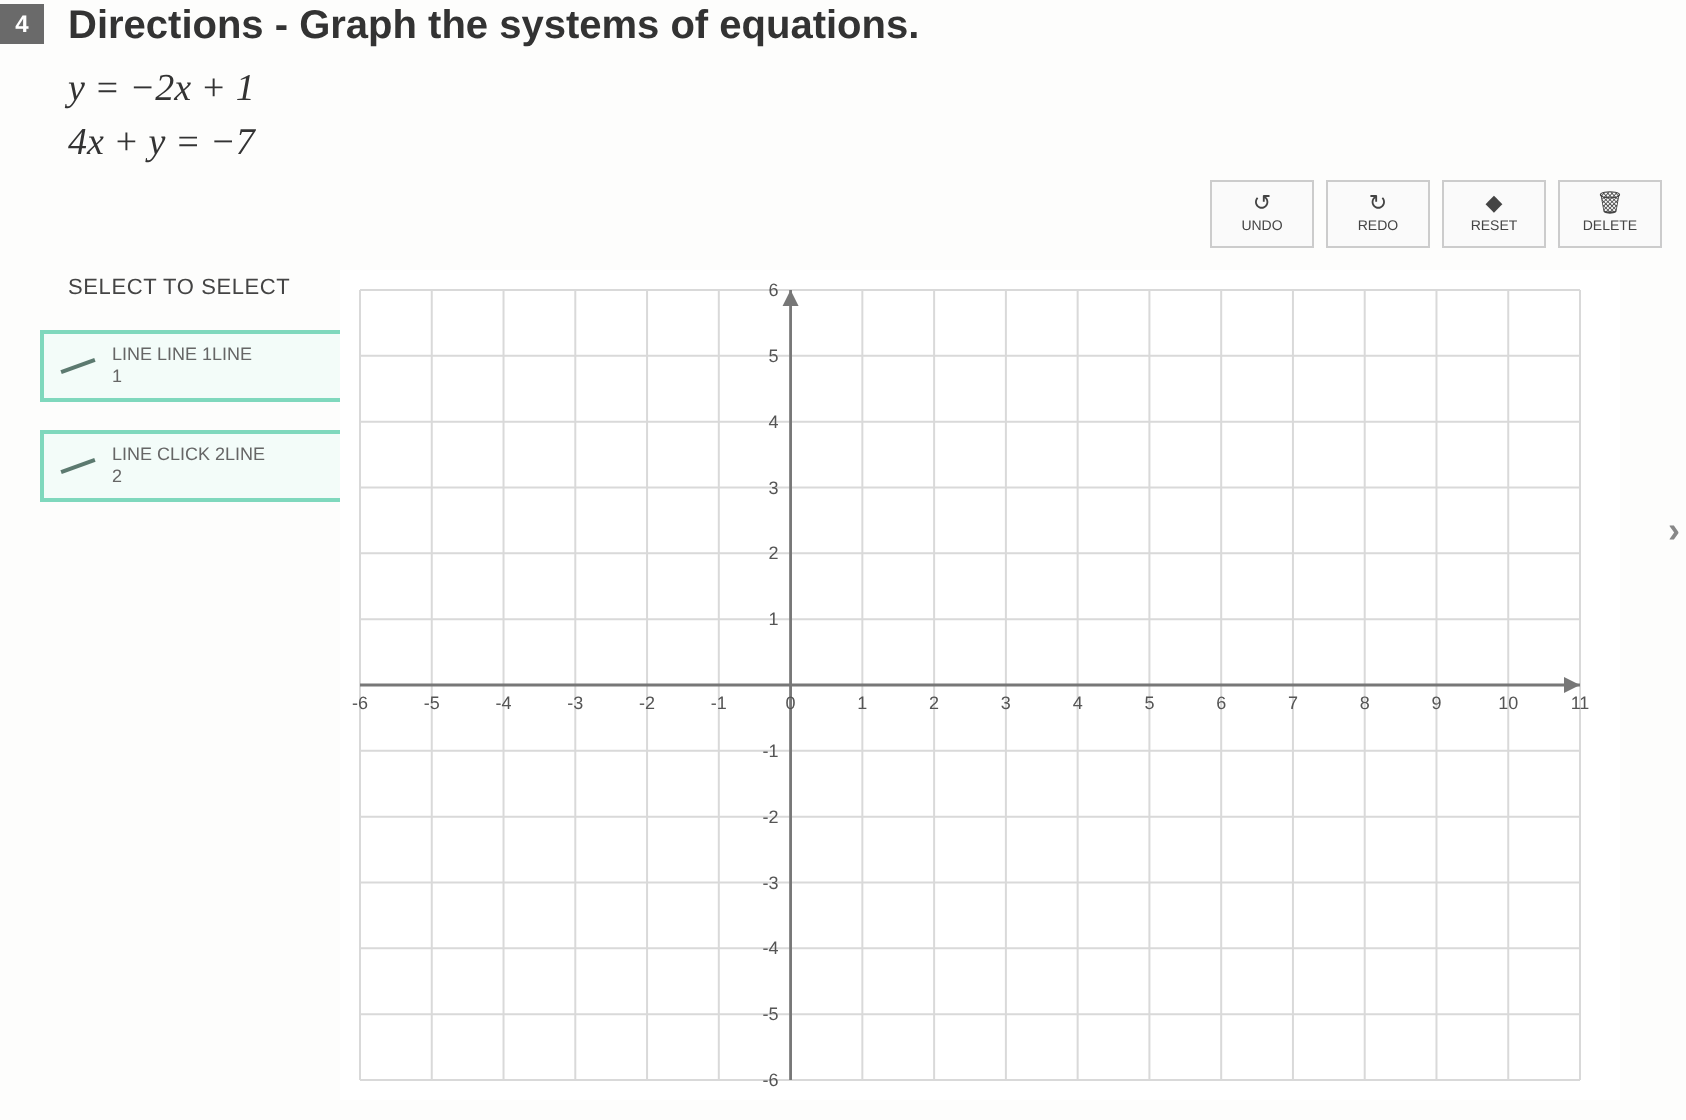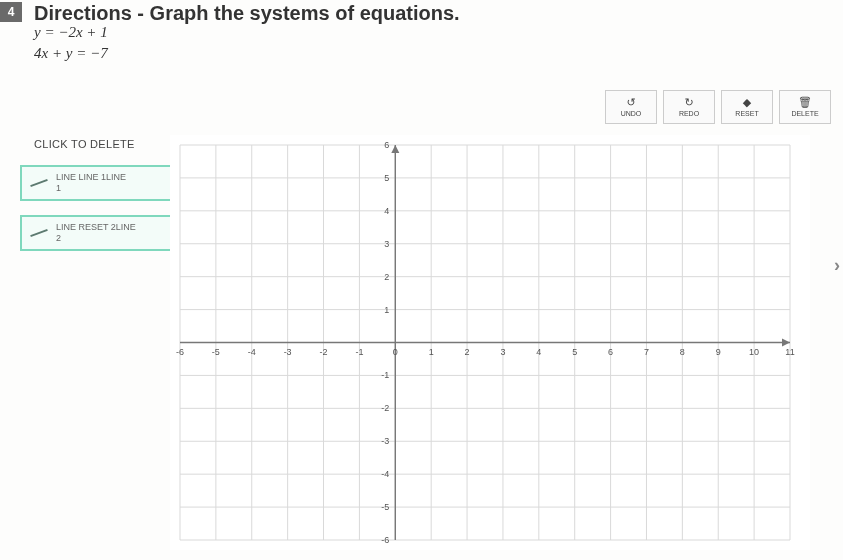--- a/index.html
+++ b/index.html
@@ -25,23 +25,23 @@
     }
     .header {
       position: absolute;
       left: 34px; top: 2px;
       font-size: 20px;
       font-weight: bold;
       color: #333;
     }
     .equations {
       position: absolute;
-      left: 34px; top: 22px;
+      left: 34px; top: 32px;
       font-family: 'Times New Roman', serif;
-      font-size: 15px;
+      font-size: 19px;
       color: #333;
       line-height: 1.4;
       font-style: italic;
     }
     .toolbar {
       position: absolute;
       right: 12px; top: 90px;
       display: flex;
       gap: 6px;
     }
@@ -132,34 +132,34 @@
   <div class="tool-btn">
     <span class="ic">◆</span>
     <span>RESET</span>
   </div>
   <div class="tool-btn">
     <span class="ic">🗑</span>
     <span>DELETE</span>
   </div>
 </div>
 
-<div class="select-label">CLICK TO DELETE</div>
+<div class="select-label">SELECT TO SELECT</div>
 
 <div class="line-btns">
   <div class="line-btn">
     <div class="swatch"></div>
     <div class="lbl">
       <div>LINE LINE 1LINE</div>
       <div>1</div>
     </div>
   </div>
   <div class="line-btn">
     <div class="swatch"></div>
     <div class="lbl">
-      <div>LINE RESET 2LINE</div>
+      <div>LINE CLICK 2LINE</div>
       <div>2</div>
     </div>
   </div>
 </div>
 
 <div class="graph">
   <svg id="grid-svg" class="grid" width="640" height="415">
       <line x1="10" y1="10" x2="10" y2="405" class="g"></line>
       <line x1="45.88235294117647" y1="10" x2="45.88235294117647" y2="405" class="g"></line>
       <line x1="81.76470588235294" y1="10" x2="81.76470588235294" y2="405" class="g"></line>

